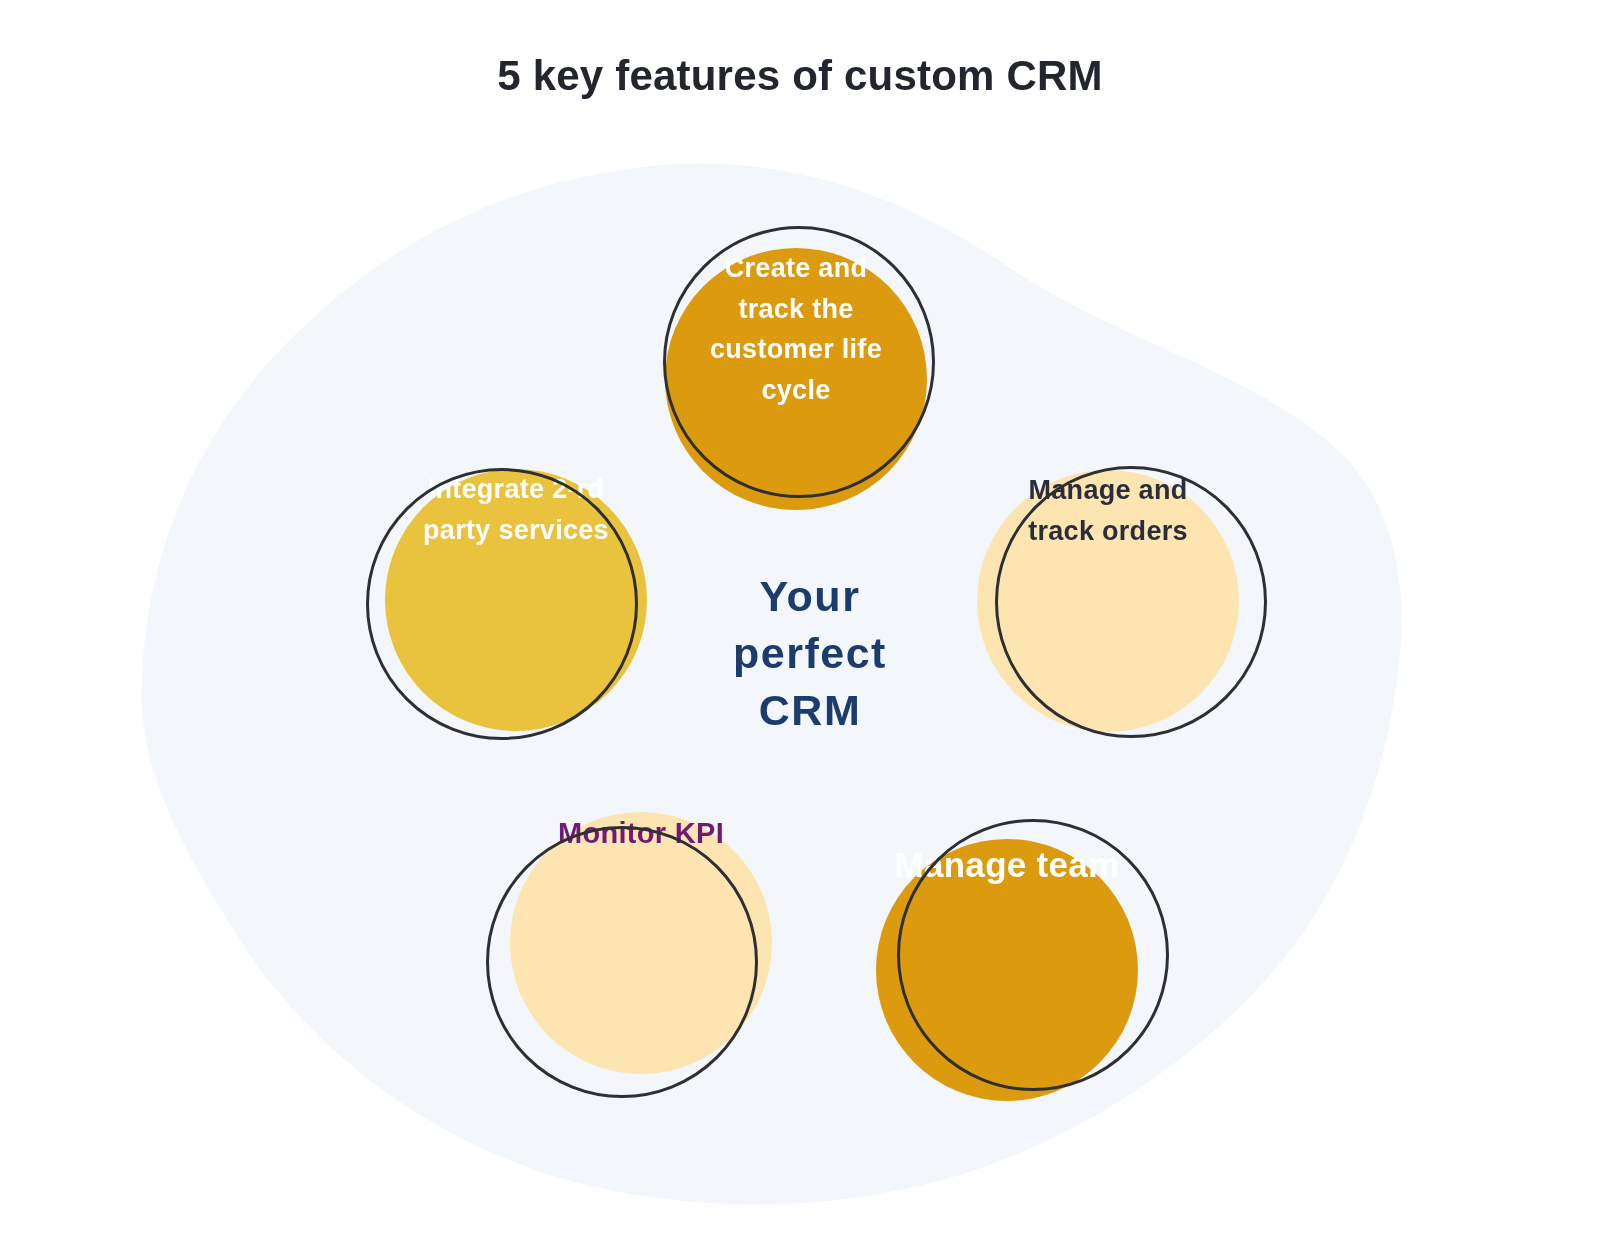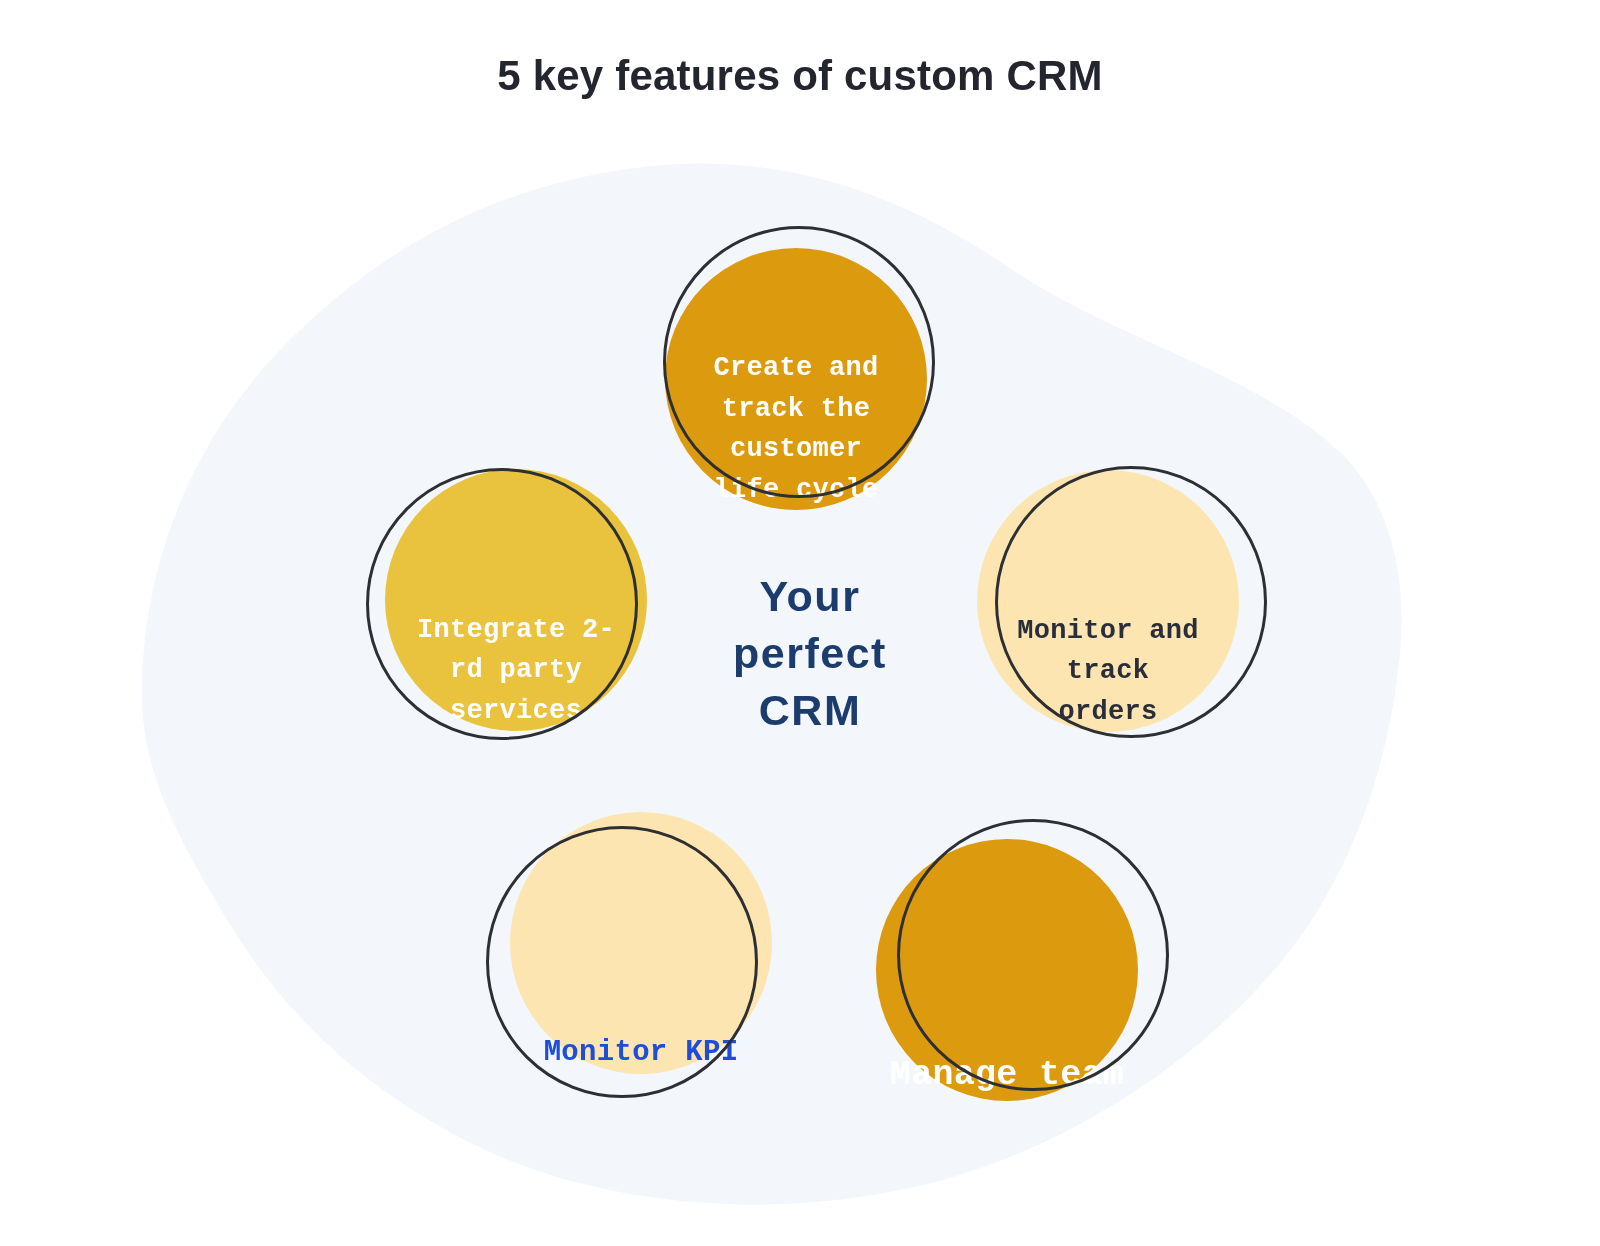--- a/index.html
+++ b/index.html
@@ -45,24 +45,23 @@
     z-index: 2;
     background: transparent;
   }
 
   .disc {
     position: absolute;
     width: 262px; height: 262px;
     border-radius: 50%;
     z-index: 1;
     display: flex;
-    align-items: flex-end;
+    align-items: flex-start;
     justify-content: center;
     text-align: center;
-    font-family: Liberation Mono, monospace;
   }
 
   .disc-label {
     font-size: 27px;
     font-weight: 700;
     line-height: 1.5;
     letter-spacing: 0.3px;
   }
 
   
@@ -114,35 +113,35 @@
 
   <div class="feature f-top">
     <div class="disc" style="background-color: rgb(220, 154, 15);">
       <span class="disc-label" style="color: rgb(255, 255, 255);">Create and track the customer life cycle</span>
     </div>
     <div class="ring" style="border-color: rgb(46, 47, 51);"></div>
   </div>
 
   <div class="feature f-right">
     <div class="disc" style="background-color: rgb(252, 229, 176);">
-      <span class="disc-label" style="color: rgb(42, 45, 58);">Monitor and track orders</span>
+      <span class="disc-label" style="color: rgb(42, 45, 58);">Manage and track orders</span>
     </div>
     <div class="ring" style="border-color: rgb(46, 47, 51);"></div>
   </div>
 
   <div class="feature f-left">
     <div class="disc" style="background-color: rgb(233, 195, 61);">
       <span class="disc-label" style="color: rgb(255, 255, 255);">Integrate 2-rd party services</span>
     </div>
     <div class="ring" style="border-color: rgb(46, 47, 51);"></div>
   </div>
 
   <div class="feature f-bl">
     <div class="disc" style="background-color: rgb(252, 229, 176);">
-      <span class="disc-label" style="color: #1d4ed8;">Monitor KPI</span>
+      <span class="disc-label" style="color: #701a75;">Monitor KPI</span>
     </div>
     <div class="ring" style="border-color: rgb(46, 47, 51);"></div>
   </div>
 
   <div class="feature f-br">
     <div class="disc" style="background-color: rgb(220, 154, 15);">
       <span class="disc-label" style="color: rgb(255, 255, 255);">Manage team</span>
     </div>
     <div class="ring" style="border-color: rgb(46, 47, 51);"></div>
   </div>

